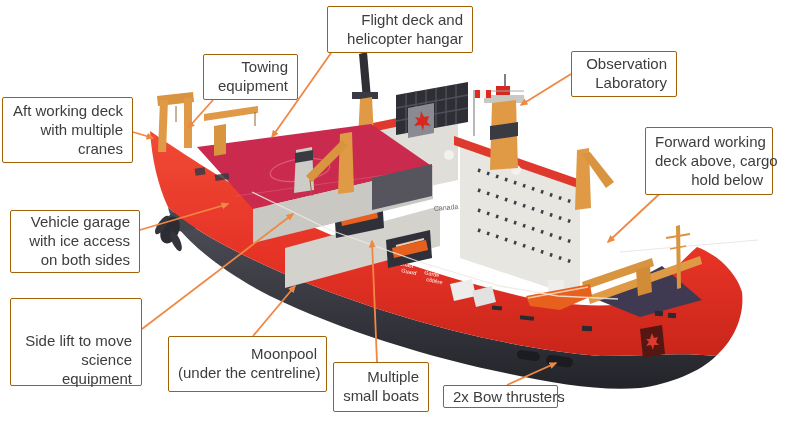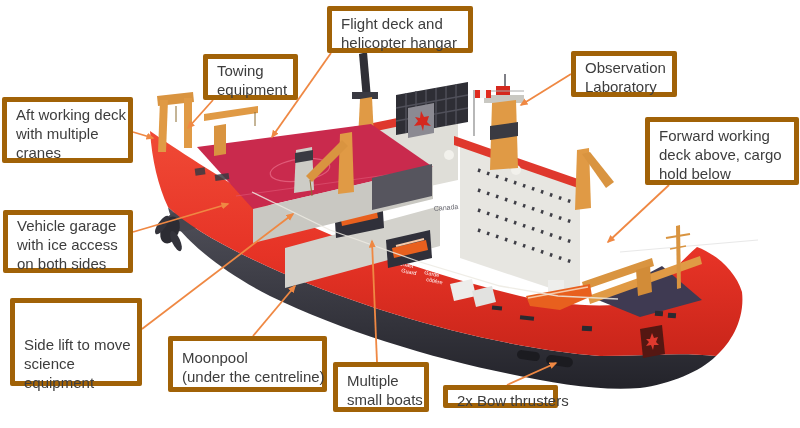--- a/index.html
+++ b/index.html
@@ -4,23 +4,23 @@
 <style>
   html,body{margin:0;padding:0;background:#fff;}
   .stage{
     position:relative;width:800px;height:428px;background:#ffffff;
     font-family:"Liberation Sans",sans-serif;overflow:hidden;
   }
   .ship-svg,.line-svg{position:absolute;left:0;top:0;width:800px;height:428px;}
   .line-svg{pointer-events:none;}
   .callout{
     position:absolute;box-sizing:border-box;
-    background:#ffffff;border:5px solid #a16207;border-radius:2px;
+    background:#ffffff;border:1px solid #a16207;border-radius:2px;
     color:#3D3D3D;font-size:15px;line-height:19px;white-space:pre;
-    padding:4px 9px;letter-spacing:0;
+    padding:4px 9px;letter-spacing:0;text-align:right;
   }
   .caption{
     position:absolute;color:#9E9E9E;font-size:10.5px;line-height:13px;
   }
 </style>
 </head>
 <body>
 
 <div class="stage">
 
@@ -243,24 +243,24 @@
   <div id="label-layer">
       <div class="callout" style="left: 2px; top: 97px; width: 131px; height: 66px; padding-top: 3px; padding-bottom: 3px;">Aft working deck
 with multiple
 cranes</div>
       <div class="callout" style="left: 203px; top: 54px; width: 95px; height: 46px; padding-top: 2px; padding-bottom: 2px;">Towing
 equipment</div>
       <div class="callout" style="left: 327px; top: 6px; width: 146px; height: 47px; padding-top: 3px; padding-bottom: 3px;">Flight deck and
 helicopter hangar</div>
       <div class="callout" style="left: 571px; top: 51px; width: 106px; height: 46px; padding-top: 2px; padding-bottom: 2px;">Observation
 Laboratory</div>
-      <div class="callout" style="left: 645px; top: 117px; width: 154px; height: 68px; padding-top: 4px; padding-bottom: 4px;">Forward working
+      <div class="callout" style="left: 645px; top: 127px; width: 128px; height: 68px; padding-top: 4px; padding-bottom: 4px;">Forward working
 deck above, cargo
 hold below</div>
-      <div class="callout" style="left: 3px; top: 210px; width: 130px; height: 63px; padding-top: 1px; padding-bottom: 1px;">Vehicle garage
+      <div class="callout" style="left: 10px; top: 210px; width: 130px; height: 63px; padding-top: 1px; padding-bottom: 1px;">Vehicle garage
 with ice access
 on both sides</div>
       <div class="callout" style="left: 10px; top: 298px; width: 132px; height: 88px; padding-top: 32px; padding-bottom: 14px;">Side lift to move
 science
 equipment</div>
       <div class="callout" style="left: 168px; top: 336px; width: 159px; height: 56px; padding-top: 7px; padding-bottom: 20px;">Moonpool
 (under the centreline)</div>
       <div class="callout" style="left: 333px; top: 362px; width: 96px; height: 50px; padding-top: 4px; padding-bottom: 4px;">Multiple
 small boats</div>
       <div class="callout" style="left: 443px; top: 385px; width: 115px; height: 23px; padding-top: 1px; padding-bottom: 1px;">2x Bow thrusters</div>

